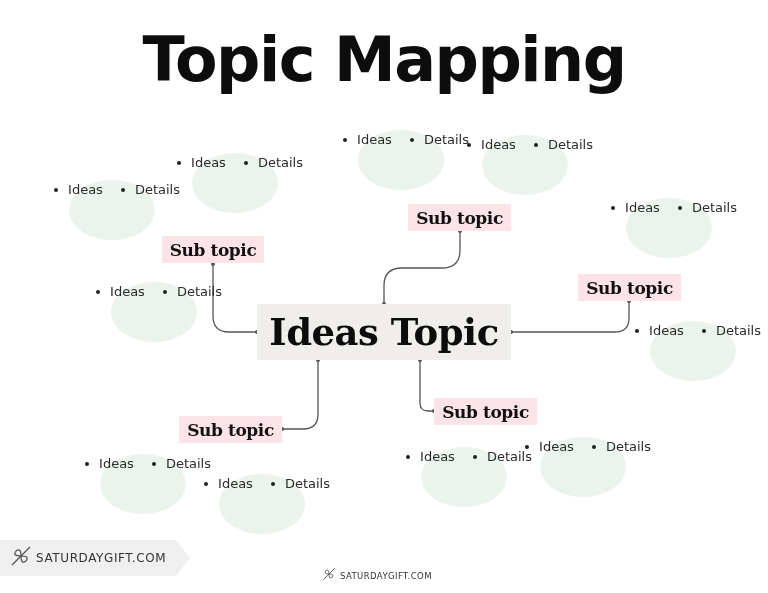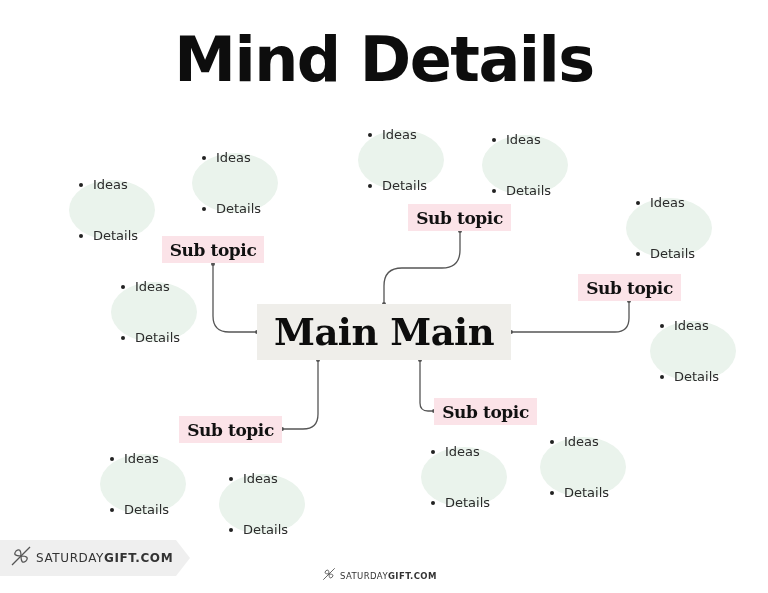--- a/index.html
+++ b/index.html
@@ -19,45 +19,45 @@
       font-family: "DejaVu Serif", serif; font-weight: bold; font-size: 37px; color: #0d0d0d;
       letter-spacing: -0.5px;
     }
     .sub {
       position: absolute; height: 27px; background: #fbe3e8; display: flex; align-items: center; justify-content: center;
       font-family: "DejaVu Serif", serif; font-weight: bold; font-size: 17px; color: #111;
       letter-spacing: -0.4px;
     }
     .bubble {
       position: absolute; width: 86px; height: 60px; border-radius: 50%; background: #eaf3ec;
-      display: flex; flex-direction: column; justify-content: center; padding-left: 24px; box-sizing: border-box;
+      display: flex; flex-direction: row; justify-content: center; padding-left: 24px; box-sizing: border-box;
       font-family: "DejaVu Sans", sans-serif; font-size: 13px; color: #2b2b2b; line-height: 19px; gap: 32px;
     }
     .bubble .li { position: relative; }
     .bubble .li::before {
       content: ""; position: absolute; left: -14px; top: 8px; width: 4px; height: 4px; border-radius: 50%; background: #222;
     }
     .logo-banner {
       position: absolute; left: 0; top: 540px; width: 190px; height: 36px; background: #efefef;
       clip-path: polygon(0 0, 176px 0, 190px 18px, 176px 36px, 0 36px);
       display: flex; align-items: center; padding-left: 10px; box-sizing: border-box;
     }
     .logo-text { font-family: "DejaVu Sans", sans-serif; font-size: 12px; color: #333; letter-spacing: 0.6px; }
     .logo-text b { font-weight: normal; }
-    .logo-text span.light { font-weight: bold; }
+    .logo-text span.light { font-weight: normal; }
     .logo-small {
       position: absolute; left: 322px; top: 566px; display: flex; align-items: center;
     }
     .logo-small .logo-text { font-size: 8.5px; letter-spacing: 0.4px; }
     .bow { display: inline-block; margin-right: 4px; }
   </style>
 </head>
 <body>
 
-<div class="title">Mind Details</div>
+<div class="title">Topic Mapping</div>
 
 <svg class="lines" viewBox="0 0 768 593">
   <g fill="none" stroke="#555" stroke-width="1.3">
 
     <path d="M213 264 L213 316 Q213 332 229 332 L257 332"></path>
 
     <path d="M460 231 L460 250 Q460 268 442 268 L402 268 Q384 268 384 286 L384 304"></path>
 
     <path d="M629 301 L629 318 Q629 332 615 332 L511 332"></path>
 
@@ -72,21 +72,21 @@
       <circle cx="384" cy="304" r="2"></circle>
     <circle cx="629" cy="301" r="2"></circle>
       <circle cx="511" cy="332" r="2"></circle>
     <circle cx="318" cy="360" r="2"></circle>
       <circle cx="282" cy="429" r="2"></circle>
     <circle cx="420" cy="360" r="2"></circle>
       <circle cx="434" cy="411" r="2"></circle>
   </g>
 </svg>
 
-<div class="main-topic">Main Main</div>
+<div class="main-topic">Ideas Topic</div>
 
 <div class="sub" style="left:162px;top:236px;width:102px;">Sub topic</div>
 <div class="sub" style="left:408px;top:204px;width:103px;">Sub topic</div>
 <div class="sub" style="left:578px;top:274px;width:103px;">Sub topic</div>
 <div class="sub" style="left:179px;top:416px;width:103px;">Sub topic</div>
 <div class="sub" style="left:434px;top:398px;width:103px;">Sub topic</div>
 
 <div class="bubble" style="left:69px;top:180px;">
   <div class="li">Ideas</div>
   <div class="li">Details</div>

